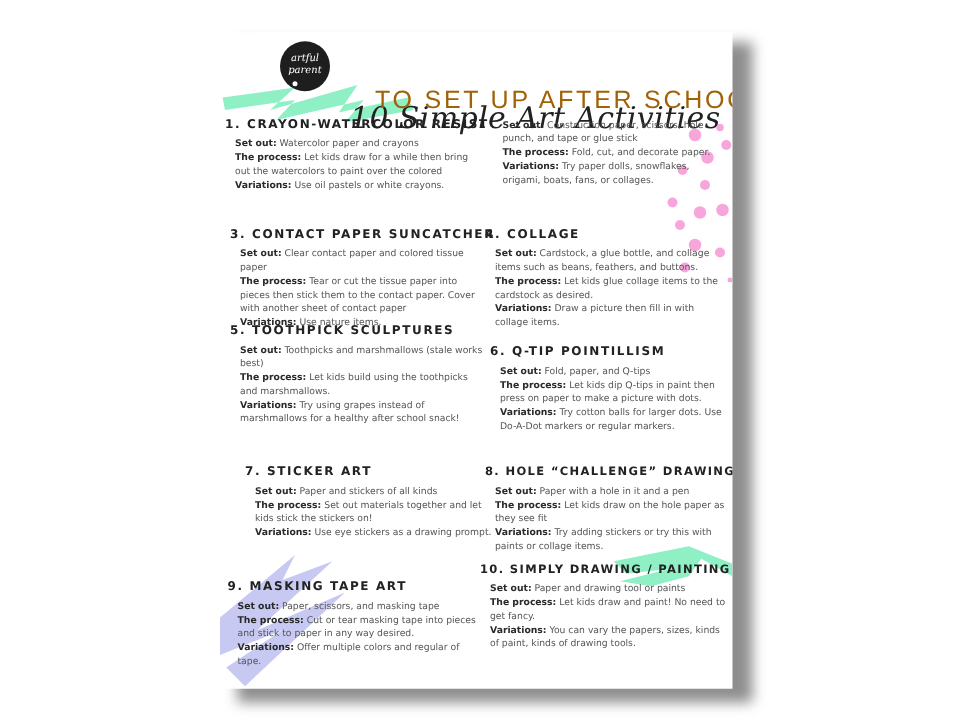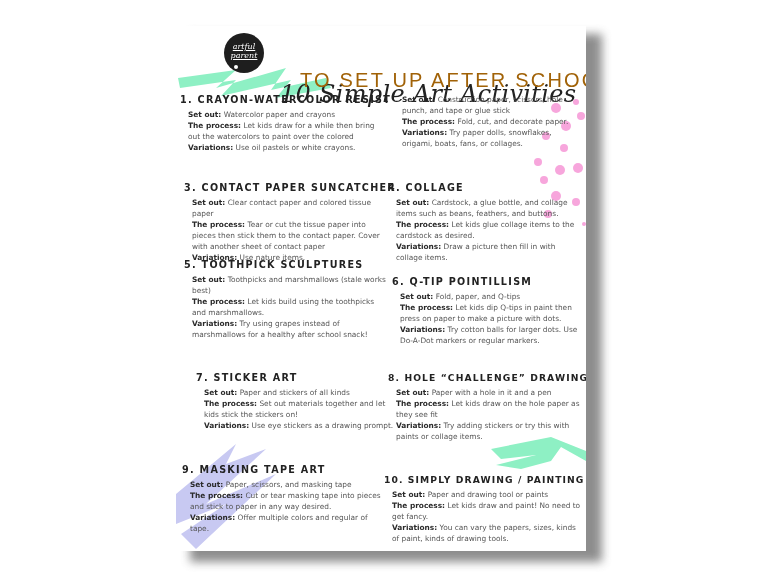--- a/index.html
+++ b/index.html
@@ -17,21 +17,21 @@
   }
   .mint-stroke { position:absolute; left:0; top:22px; width:160px; height:50px; }
   .mint-stroke2 { position:absolute; left:315px; top:405px; width:95px; height:50px; }
   .lav-stroke { position:absolute; left:-10px; top:408px; width:120px; height:120px; }
   .dots { position:absolute; left:350px; top:70px; width:60px; height:130px; }
 
   .logo {
     position:absolute; left:48px; top:7px; width:40px; height:40px; border-radius:50%;
     background:#1e1e1e; color:#fff; text-align:center;
     font-family:"DejaVu Serif", serif; font-style:italic; font-size:8px; line-height:9px;
-    padding-top:9px; box-sizing:border-box;text-decoration:underline;
+    padding-top:9px; box-sizing:border-box;
   }
   .logo .dot { position:absolute; left:10px; top:32px; width:4px; height:4px; border-radius:50%; background:#fff; }
   .title {
     position:absolute; left:104px; top:10px; white-space:nowrap;
     font-family:"DejaVu Serif", serif; font-style:italic; font-size:24px; color:#222;
     letter-spacing:0.3px;
     margin-top:44px;
   }
   .subtitle {
     position:absolute; left:124px; top:43px; white-space:nowrap;
@@ -138,19 +138,19 @@
     <p><b>Set out:</b> <span>Fold, paper, and Q-tips</span><br>
        <b>The process:</b> <span>Let kids dip Q-tips in paint then press on paper to make a picture with dots.</span><br>
        <b>Variations:</b> <span>Try cotton balls for larger dots. Use Do-A-Dot markers or regular markers.</span></p>
   </div>
   <div class="act" style="left:212px;top:346px;width:196px;">
     <h3 style="font-size:9.2px;letter-spacing:1.1px;">8. HOLE “CHALLENGE” DRAWINGS</h3>
     <p><b>Set out:</b> <span>Paper with a hole in it and a pen</span><br>
        <b>The process:</b> <span>Let kids draw on the hole paper as they see fit</span><br>
        <b>Variations:</b> <span>Try adding stickers or try this with paints or collage items.</span></p>
   </div>
-  <div class="act" style="left:208px;top:448px;width:200px;">
+  <div class="act" style="left:208px;top:424px;width:200px;">
     <h3 style="font-size:9.2px;letter-spacing:1.1px;">10. SIMPLY DRAWING / PAINTING</h3>
     <p><b>Set out:</b> <span>Paper and drawing tool or paints</span><br>
        <b>The process:</b> <span>Let kids draw and paint! No need to get fancy.</span><br>
        <b>Variations:</b> <span>You can vary the papers, sizes, kinds of paint, kinds of drawing tools.</span></p>
   </div>
 </div>
 
 </body></html>

